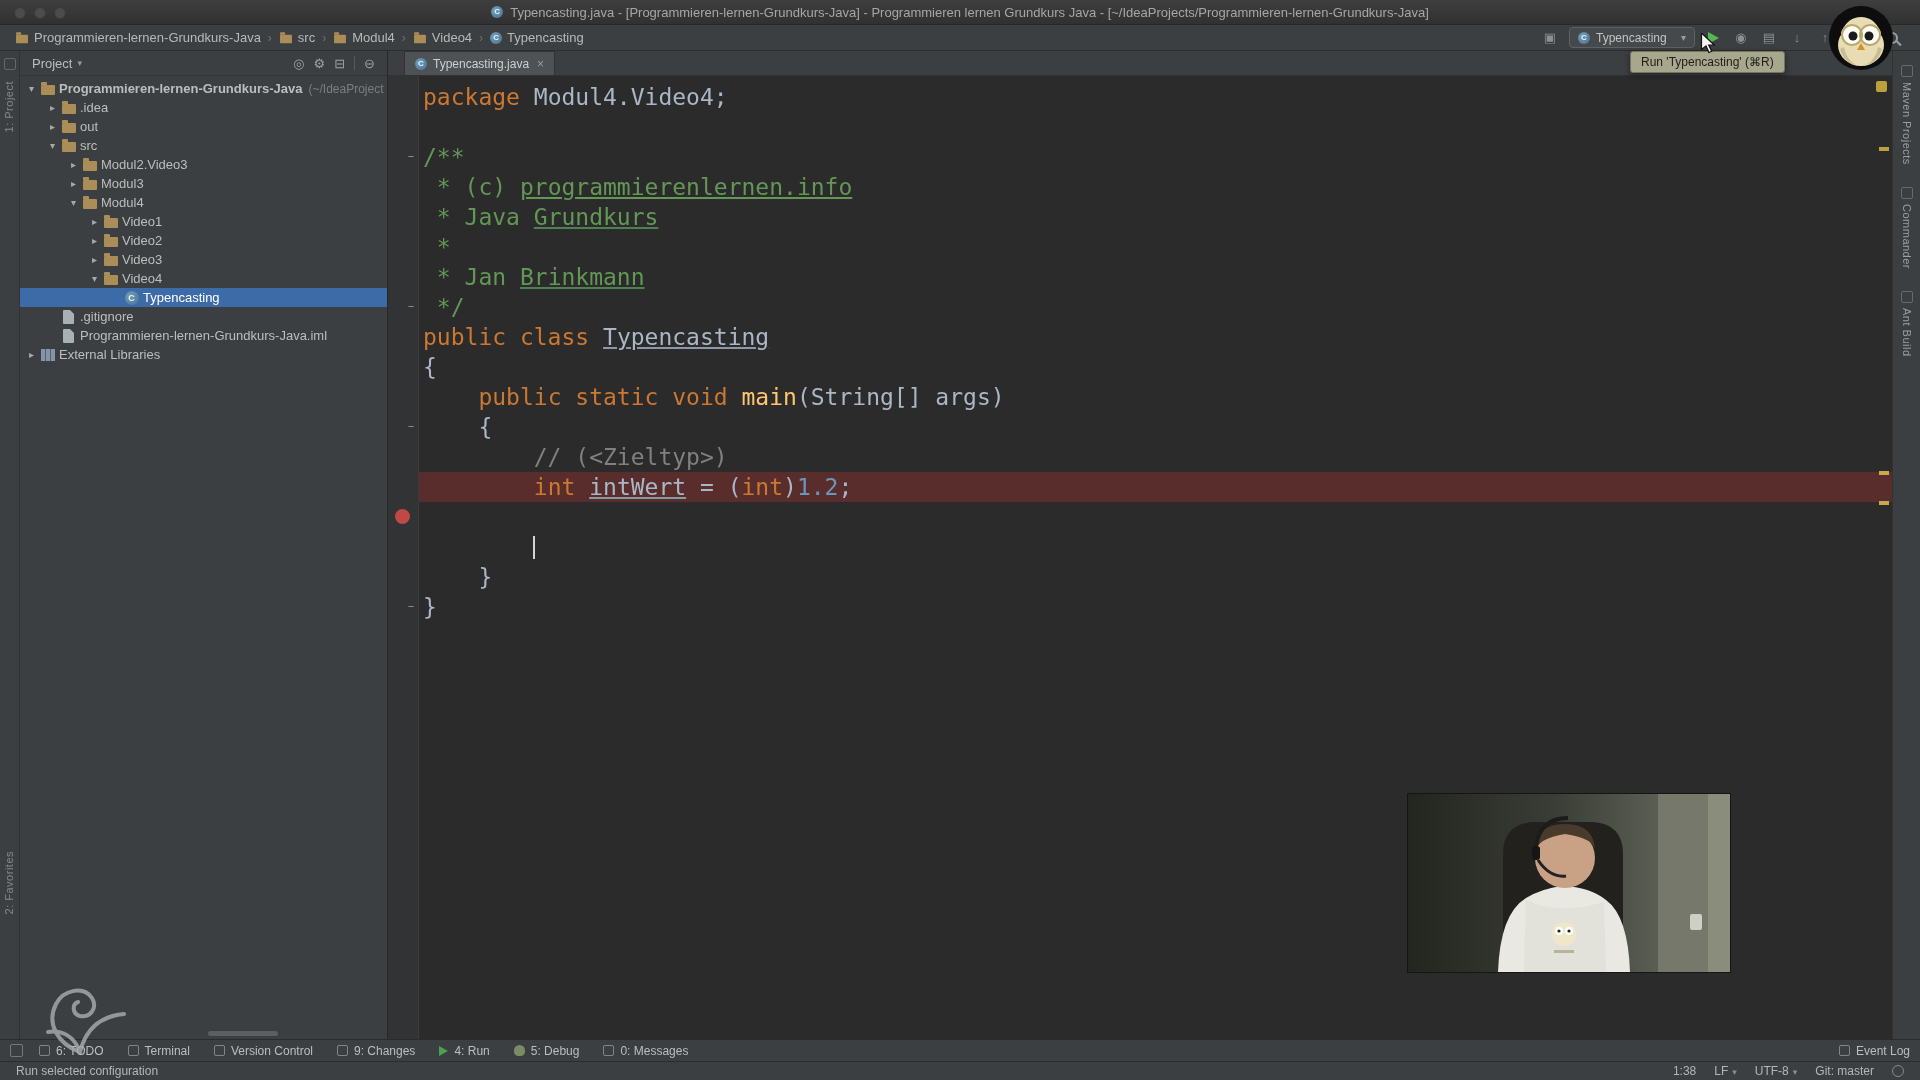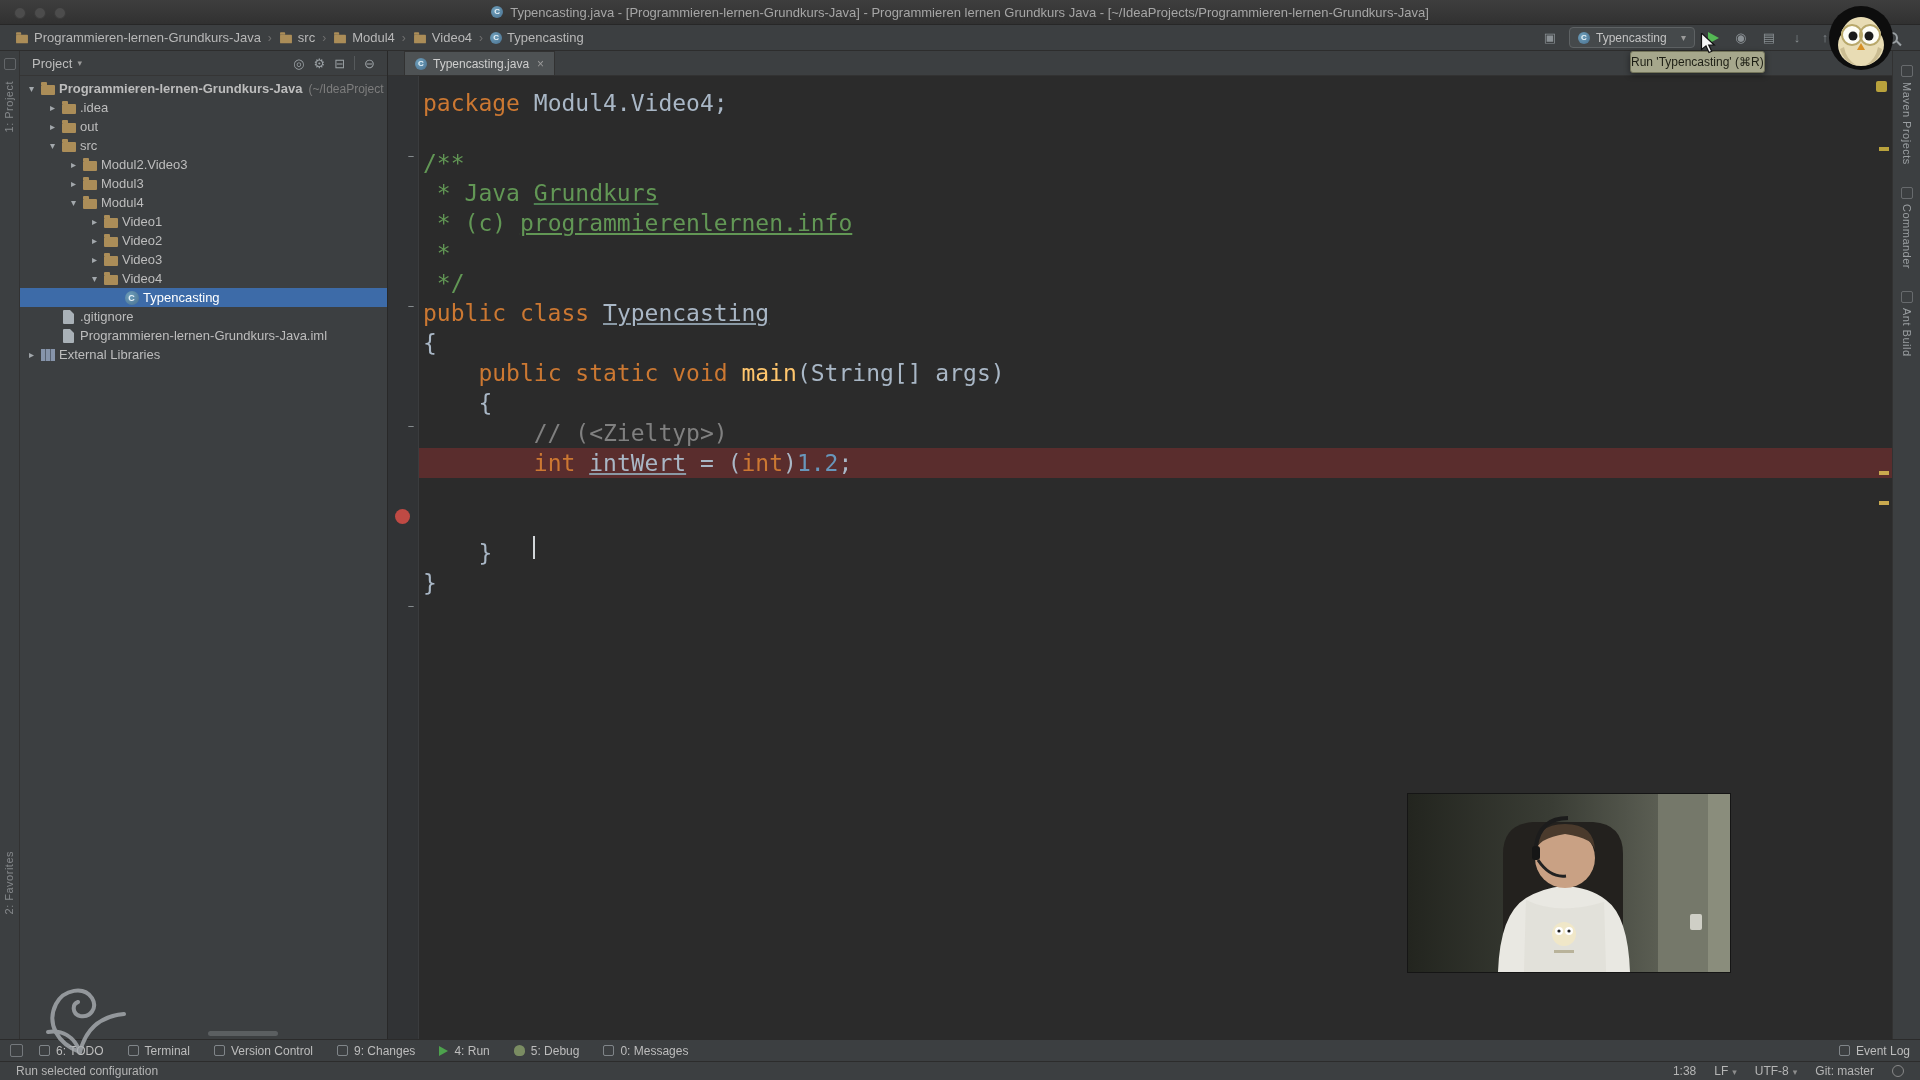--- a/index.html
+++ b/index.html
@@ -21,21 +21,21 @@
 .nav-right{margin-left:auto;display:flex;align-items:center;gap:10px;padding-right:4px}
 .run-combo{display:flex;align-items:center;gap:6px;height:21px;padding:0 8px;background:#45494b;border:1px solid #5e6264;border-radius:4px;font-size:12px;color:#c3c3c3;min-width:126px}
 .combo-caret{margin-left:auto;color:#9a9a9a;font-size:10px}
 .play{width:0;height:0;border-left:11px solid #54b854;border-top:6px solid transparent;border-bottom:6px solid transparent;margin:0 3px}
 .tb-icon{width:18px;height:18px;display:flex;align-items:center;justify-content:center;color:#9aa0a4;font-size:13px}
 .tb-icon.dim{color:#8a9094}
 .mag{width:12px;height:12px;border:2px solid #9aa0a4;border-radius:50%;position:relative;margin-left:42px;margin-right:6px}
 .mag::after{content:"";position:absolute;width:7px;height:2px;background:#9aa0a4;transform:rotate(45deg);right:-6px;bottom:-2px}
 
 
-.tooltip{position:absolute;left:1630px;top:51px;background:#a6a78c;color:#1e1f15;font-size:12px;padding:3px 0;border:1px solid #73745a;border-radius:3px;box-shadow:0 2px 6px rgba(0,0,0,.45);z-index:45;white-space:nowrap}
+.tooltip{position:absolute;left:1630px;top:51px;background:#a6a78c;color:#1e1f15;font-size:12px;padding:3px 10px;border:1px solid #73745a;border-radius:3px;box-shadow:0 2px 6px rgba(0,0,0,.45);z-index:45;white-space:nowrap}
 .cursor{position:absolute;left:1700px;top:33px;z-index:60;pointer-events:none}
 
 
 .left-stripe{position:absolute;left:0;top:51px;bottom:41px;width:20px;background:#3c3f41;border-right:1px solid #323232;z-index:5}
 .ls-icon{position:absolute;left:4px;top:7px;width:12px;height:12px;border:1px solid #7d8184;border-radius:2px;opacity:.6}
 .ls-label{position:absolute;left:3px;writing-mode:vertical-rl;transform:rotate(180deg);font-size:11px;color:#85888b;letter-spacing:.5px;white-space:nowrap}
 .ls-top{top:30px}
 .ls-bottom{top:800px}
 
 
@@ -71,21 +71,21 @@
 
 .editor{position:absolute;left:388px;top:51px;right:28px;bottom:41px;background:#2b2b2b;overflow:hidden;z-index:4}
 .tab-bar{height:25px;background:#3c3f41;border-bottom:1px solid #323232;display:flex;align-items:flex-end;padding-left:16px}
 .tab{height:24px;background:#4e5254;display:flex;align-items:center;gap:6px;padding:0 10px;font-size:12px;color:#cfcfcf;border:1px solid #323232;border-bottom:none}
 .tab-close{color:#9a9a9a;font-size:12px;margin-left:2px}
 .code-wrap{position:absolute;top:25px;left:0;right:0;bottom:0;display:flex}
 .gutter{width:31px;flex:none;background:#313335;border-right:1px solid #3a3c3e;padding-top:6px}
 .gutter-cell{height:30px;position:relative}
 .bp{position:absolute;left:7px;top:7px;width:15px;height:15px;border-radius:50%;background:#bf4a44}
 .fold{position:absolute;right:1px;top:8px;width:12px;height:13px;color:#9aa0a4;font:11px/13px "Liberation Sans",sans-serif;text-align:center}
-.code-lines{flex:1;position:relative;padding-top:12px;overflow:hidden;font-family:"DejaVu Sans Mono",monospace;font-size:23px;line-height:30px}
+.code-lines{flex:1;position:relative;padding-top:6px;overflow:hidden;font-family:"DejaVu Sans Mono",monospace;font-size:23px;line-height:30px}
 .code-line{height:30px;white-space:pre;padding-left:4px;color:#a9b7c6}
 .code-line.hl{background:#5a2d2d}
 .tk-kw{color:#cc7832}
 .tk-txt{color:#a9b7c6}
 .tk-doc{color:#629755}
 .tk-doclink{color:#629755;text-decoration:underline}
 .tk-docu{color:#629755;text-decoration:underline;text-decoration-color:#4e8052}
 .tk-cm{color:#808080}
 .tk-num{color:#6897bb}
 .tk-fn{color:#ffc66d}
@@ -350,23 +350,24 @@
           <div class="gutter-cell"></div>
           <div class="gutter-cell">
             <span class="fold">−</span>
           </div>
           <div class="gutter-cell"></div>
         </div>
       <div class="code-lines">
           <div class="code-line"><span class="tk-kw">package</span><span class="tk-txt"> Modul4.Video4;</span></div>
           <div class="code-line"></div>
           <div class="code-line"><span class="tk-doc">/**</span></div>
+          <div class="code-line"><span class="tk-doc"> * (c) </span><span class="tk-doclink">programmierenlernen.info</span></div>
           <div class="code-line"><span class="tk-doc"> * Java </span><span class="tk-docu">Grundkurs</span></div>
-          <div class="code-line"><span class="tk-doc"> * (c) </span><span class="tk-doclink">programmierenlernen.info</span></div>
           <div class="code-line"><span class="tk-doc"> *</span></div>
+          <div class="code-line"><span class="tk-doc"> * Jan </span><span class="tk-docu">Brinkmann</span></div>
           <div class="code-line"><span class="tk-doc"> */</span></div>
           <div class="code-line"><span class="tk-kw">public class</span><span class="tk-txt"> </span><span class="tk-undw">Typencasting</span></div>
           <div class="code-line"><span class="tk-txt">{</span></div>
           <div class="code-line"><span class="tk-txt">    </span><span class="tk-kw">public static void</span><span class="tk-txt"> </span><span class="tk-fn">main</span><span class="tk-txt">(String[] args)</span></div>
           <div class="code-line"><span class="tk-txt">    {</span></div>
           <div class="code-line"><span class="tk-cm">        // (&lt;Zieltyp&gt;)</span></div>
           <div class="code-line hl"><span class="tk-txt">        </span><span class="tk-kw">int</span><span class="tk-txt"> </span><span class="tk-undw">intWert</span><span class="tk-txt"> = (</span><span class="tk-kw">int</span><span class="tk-txt">)</span><span class="tk-num">1.2</span><span class="tk-txt">;</span></div>
           <div class="code-line"></div>
           <div class="code-line"></div>
           <div class="code-line"><span class="tk-txt">    }</span></div>

